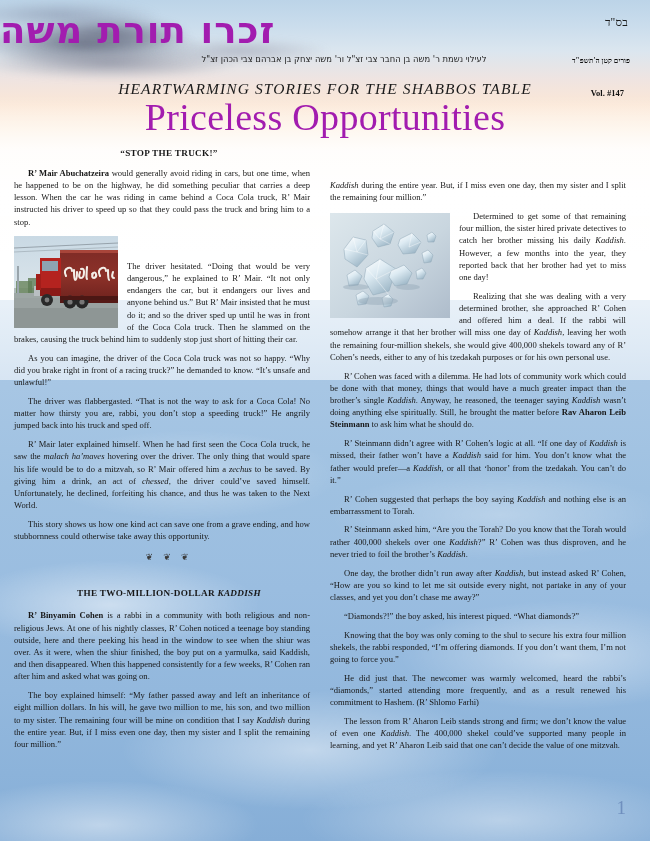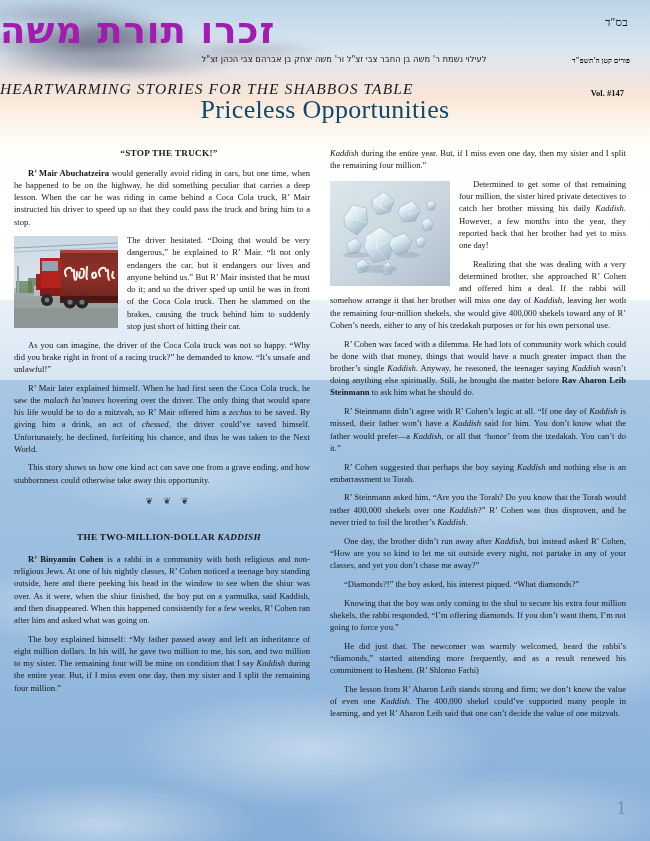--- a/index.html
+++ b/index.html
@@ -100,51 +100,52 @@
     line-height:1.05;
   }
   .dedication {
     position:absolute; left:0; right:0; top:54px;
     text-align:center;
     font-family:"DejaVu Sans", sans-serif;
     font-size:8.4px; color:#1a1a1a; direction:rtl;padding-left:38px;
   }
   .tagline {
     position:absolute; left:0; right:0; top:80px;
+    text-align:center;
     font-family:"Liberation Serif", serif;
     font-style:italic;
     font-size:15.5px;
     letter-spacing:1.1px;
     color:#1b1b1b;
   }
   .main-title {
     position:absolute; left:0; right:0; top:95px;
     text-align:center;
     font-family:"Liberation Serif", serif;
-    font-size:26px;
-    color:#0c4a6e;
+    font-size:38px;
+    color:#a21caf;
     letter-spacing:0.3px;
   }
 
   
   .col {
     position:absolute;
     top:147px;
     width:296px;
     font-size:8.55px;
     line-height:1.43;
     text-align:justify;
     color:#171717;
     hyphens:none;
   }
   .col-left  { left:14px; }
   .col-right { left:330px; }
 
   .col p { text-indent:14px; margin-bottom:6.5px; }
-  .col p.noind { text-indent:0; }
+  .col p.noind { text-indent:0;margin-top:32px; }
   .col .lead { font-weight:bold; }
   .col i, .col em { font-style:italic; }
   .col b, .col strong { font-weight:bold; }
 
   .section-head {
     text-align:center;
     font-weight:bold;
     font-size:9.2px;
     letter-spacing:0.3px;
     margin:0 0 8px 0;
@@ -278,20 +279,21 @@
           <circle cx="56" cy="66" r="2.6" fill="#777"></circle>
           <circle cx="68" cy="66" r="6.5" fill="#262626"></circle>
           <circle cx="68" cy="66" r="2.6" fill="#777"></circle>
           <rect x="46" y="60" width="58" height="4" fill="#4b1714"></rect>
         </svg>
       </div>
 
       <p class="noind">The driver hesitated. “Doing that would be very dangerous,” he explained to R’ Mair. “It not only endangers the car, but it endangers our lives and anyone behind us.” But R’ Mair insisted that he must do it; and so the driver sped up until he was in front of the Coca Cola truck. Then he slammed on the brakes, causing the truck behind him to suddenly stop just short of hitting their car.</p>
 
       <p>As you can imagine, the driver of the Coca Cola truck was not so happy. “Why did you brake right in front of a racing truck?” he demanded to know. “It’s unsafe and unlawful!”</p>
+      <p>The driver was flabbergasted. “That is not the way to ask for a Coca Cola! No matter how thirsty you are, rabbi, you don’t stop a speeding truck!” He angrily jumped back into his truck and sped off.</p>
       <p><span>R’ Mair later explained himself. When he had first seen the Coca Cola truck, he saw the <i>malach ha’maves</i> hovering over the driver. The only thing that would spare his life would be to do a mitzvah, so R’ Mair offered him a <i>zechus</i> to be saved. By giving him a drink, an act of <i>chessed</i>, the driver could’ve saved himself. Unfortunately, he declined, forfeiting his chance, and thus he was taken to the Next World.</span></p>
       <p>This story shows us how one kind act can save one from a grave ending, and how stubbornness could otherwise take away this opportunity.</p>
 
       <p class="divider">❦ ❦ ❦</p>
 
       <p class="section-head second"><span>THE TWO-MILLION-DOLLAR </span><em>KADDISH</em></p>
 
       <p><span class="lead">R’ Binyamin Cohen</span><span> is a rabbi in a community with both religious and non-religious Jews. At one of his nightly classes, R’ Cohen noticed a teenage boy standing outside, here and there peeking his head in the window to see when the shiur was over. As it were, when the shiur finished, the boy put on a yarmulka, said Kaddish, and then disappeared. When this happened consistently for a few weeks, R’ Cohen ran after him and asked what was going on.</span></p>
 
       <p><span>The boy explained himself: “My father passed away and left an inheritance of eight million dollars. In his will, he gave two million to me, his son, and two million to my sister. The remaining four will be mine on condition that I say <i>Kaddish</i> during the entire year. But, if I miss even one day, then my sister and I split the remaining four million.”</span></p>

